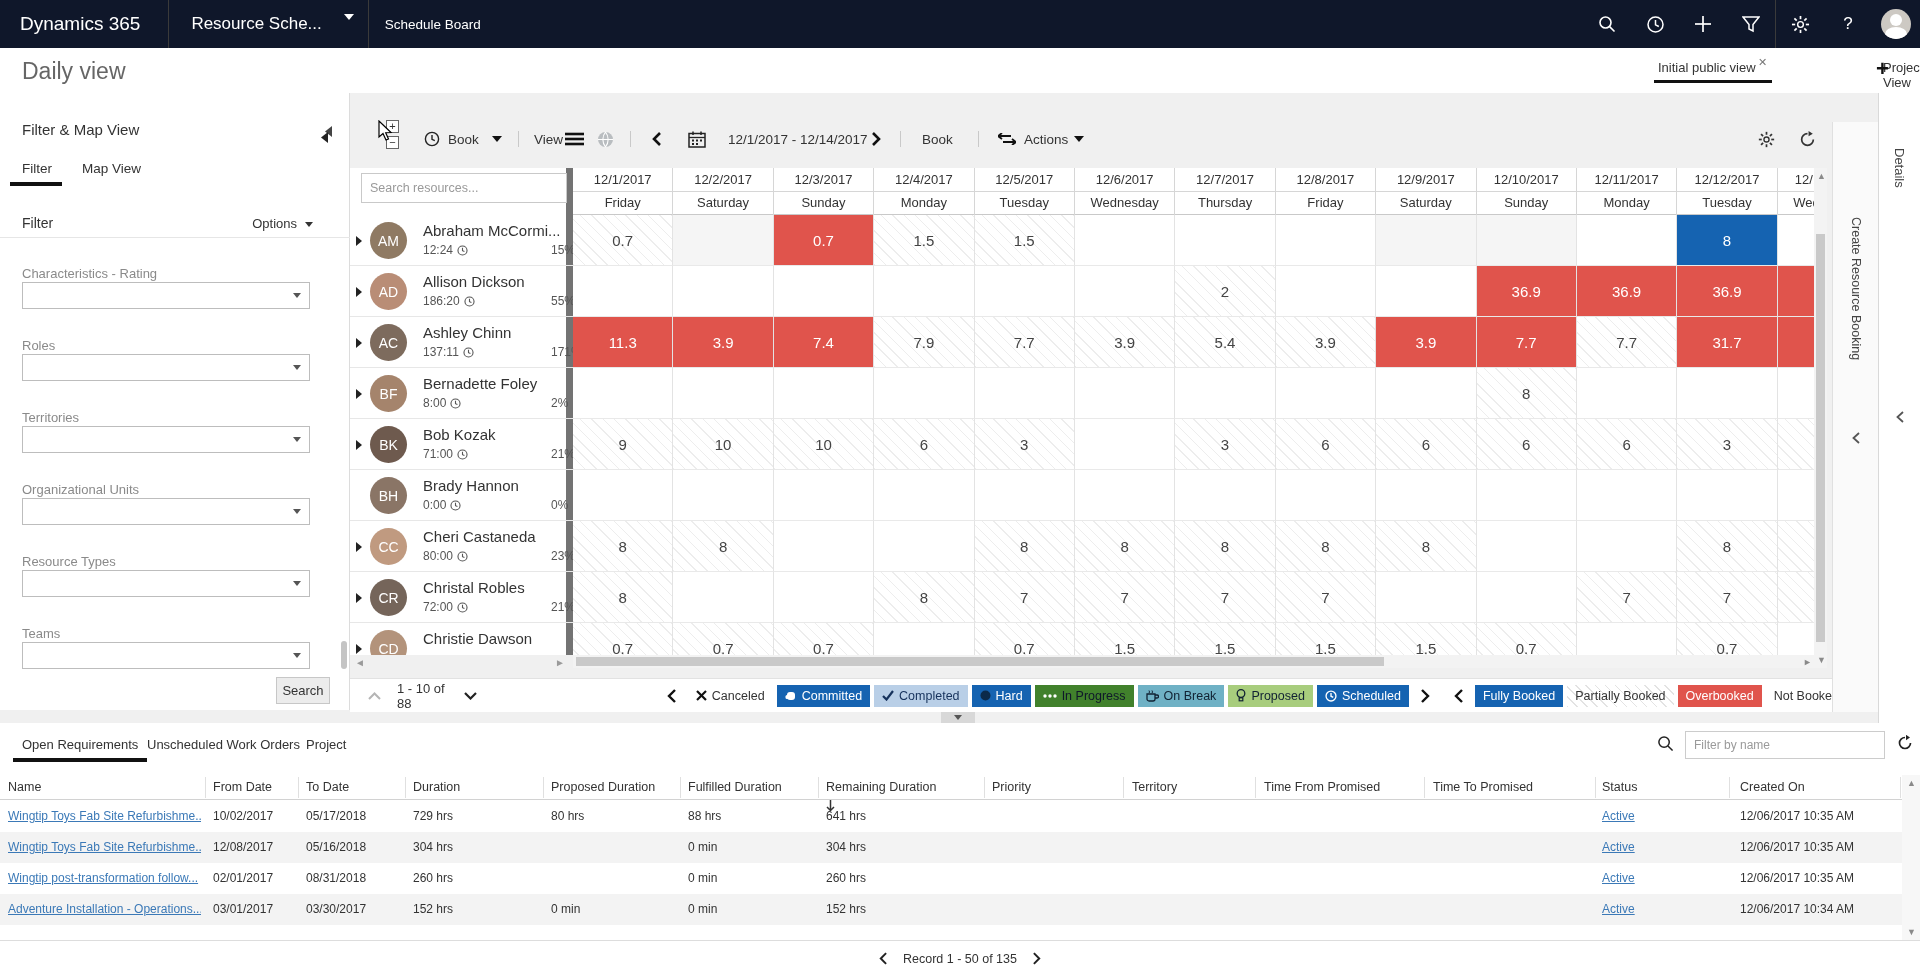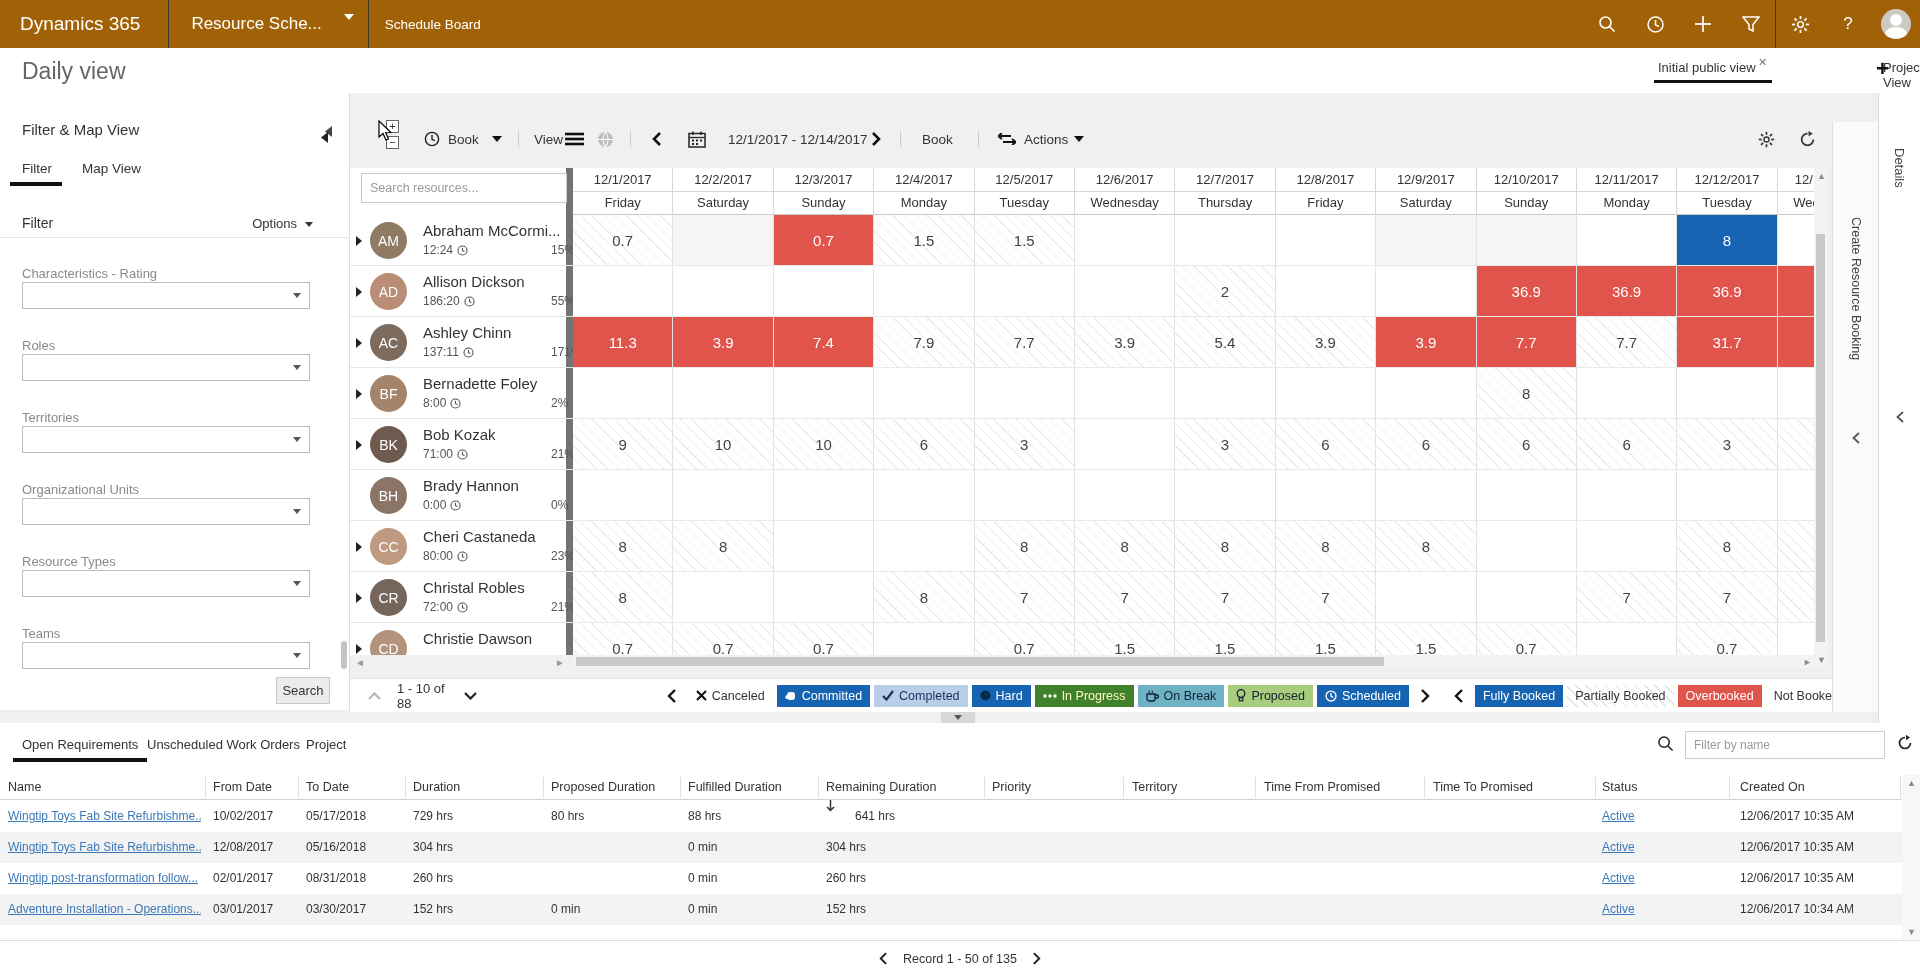--- a/index.html
+++ b/index.html
@@ -3,21 +3,21 @@
 <meta charset="utf-8">
 <style>
   * { margin:0; padding:0; box-sizing:border-box; }
   html,body { width:1920px; height:976px; overflow:hidden; background:#f0f0f0;
     font-family:"Liberation Sans","DejaVu Sans",sans-serif; }
   #app { position:relative; width:1920px; height:976px; background:#f0f0f0; }
   .abs { position:absolute; }
   svg { display:block; }
 
   
-  .navbar { position:absolute; left:0; top:0; width:1920px; height:48px; background:#a16207;
+  .navbar { position:absolute; left:0; top:0; width:1920px; height:48px; background:#0f172a;
     display:flex; align-items:center; color:#fff; }
   .nav-brand { font-size:19px; padding:0 28px 0 20px; }
   .nav-div { width:1px; height:48px; background:#3a3a3a; }
   .nav-app { font-size:17px; padding:0 14px 0 22px; display:flex; align-items:flex-start; gap:22px; }
   .nav-caret { width:0; height:0; border-left:5px solid transparent; border-right:5px solid transparent; border-top:6px solid #fff; }
   .nav-page { font-size:13.5px; padding-left:16px; }
   .nav-right { position:absolute; right:0; top:0; height:48px; display:flex; align-items:center; }
   .nav-ic { width:48px; height:48px; display:flex; align-items:center; justify-content:center; cursor:pointer; }
   .avatar-circle { width:30px; height:30px; border-radius:50%; background:#cdc9c3; position:relative; overflow:hidden; }
   .avatar-circle:before { content:""; position:absolute; left:9px; top:5px; width:12px; height:12px; border-radius:50%; background:#fff; }
@@ -90,21 +90,21 @@
   .res-hscroll-arrow { position:absolute; top:657px; font-size:10px; color:#9a9a9a; cursor:pointer; }
 
   
   .legend { position:absolute; left:350px; top:678px; width:1528px; height:34px; background:#fff; border-top:1px solid #e2e2e2; display:flex; align-items:center; }
   .pag-up { color:#bbb; margin-left:18px; cursor:pointer; }
   .pag-count { font-size:13px; color:#333; margin:0 14px 0 16px; }
   .badge { height:22px; display:flex; align-items:center; gap:5px; padding:0 8px; margin:0 2px; font-size:12.5px; white-space:nowrap; }
   .badge.plain { background:#fff; color:#333; }
   .badge.blue { background:var(--blue); color:#fff; }
   .badge.lightblue { background:#b9cfe7; color:#16325c; }
-  .badge.green { background:#41812c; color:#fef9c3; }
+  .badge.green { background:#41812c; color:#0f172a; }
   .badge.teal { background:#6fb1c5; color:#123; }
   .badge.lightgreen { background:#a8cd7d; color:#123; }
   .badge.red { background:var(--red); color:#fff; }
   .badge.hatch { background:repeating-linear-gradient(45deg,#e3e3e3 0 1px,#fff 1px 7px); color:#333; }
   .leg-chev { margin:0 10px; cursor:pointer; }
   .collapse-handle { position:absolute; left:941px; top:712px; width:34px; height:11px; background:#d8d8d8; display:flex; align-items:center; justify-content:center; cursor:pointer; }
   .collapse-handle div { width:0; height:0; border-left:4px solid transparent; border-right:4px solid transparent; border-top:5px solid #555; }
 
   
   .strip-crb { position:absolute; left:1832px; top:122px; width:46px; height:590px; background:#fafafa; border-left:1px solid #e0e0e0; cursor:pointer; }
@@ -1019,21 +1019,21 @@
           </span>
       </div>
     </div>
   <div class="trow" style="top: 78px;">
         <div class="td" style="left: 8px; width: 193px;"><a>Wingtip Toys Fab Site Refurbishme...</a></div>
         <div class="td" style="left: 213px; width: 81px;">10/02/2017</div>
         <div class="td" style="left: 306px; width: 95px;">05/17/2018</div>
         <div class="td" style="left: 413px; width: 126px;">729 hrs</div>
         <div class="td" style="left: 551px; width: 125px;">80 hrs</div>
         <div class="td" style="left: 688px; width: 126px;">88 hrs</div>
-        <div class="td" style="left: 826px; width: 154px; margin-left: 29px;">641 hrs</div>
+        <div class="td" style="left: 826px; width: 154px;">641 hrs</div>
         <div class="td" style="left: 1602px; width: 123px;"><a>Active</a></div>
         <div class="td" style="left: 1740px; width: 156px;">12/06/2017 10:35 AM</div>
       </div>
       <div class="trow alt" style="top: 109px;">
         <div class="td" style="left: 8px; width: 193px;"><a>Wingtip Toys Fab Site Refurbishme...</a></div>
         <div class="td" style="left: 213px; width: 81px;">12/08/2017</div>
         <div class="td" style="left: 306px; width: 95px;">05/16/2018</div>
         <div class="td" style="left: 413px; width: 126px;">304 hrs</div>
         <div class="td" style="left: 688px; width: 126px;">0 min</div>
         <div class="td" style="left: 826px; width: 154px;">304 hrs</div>

